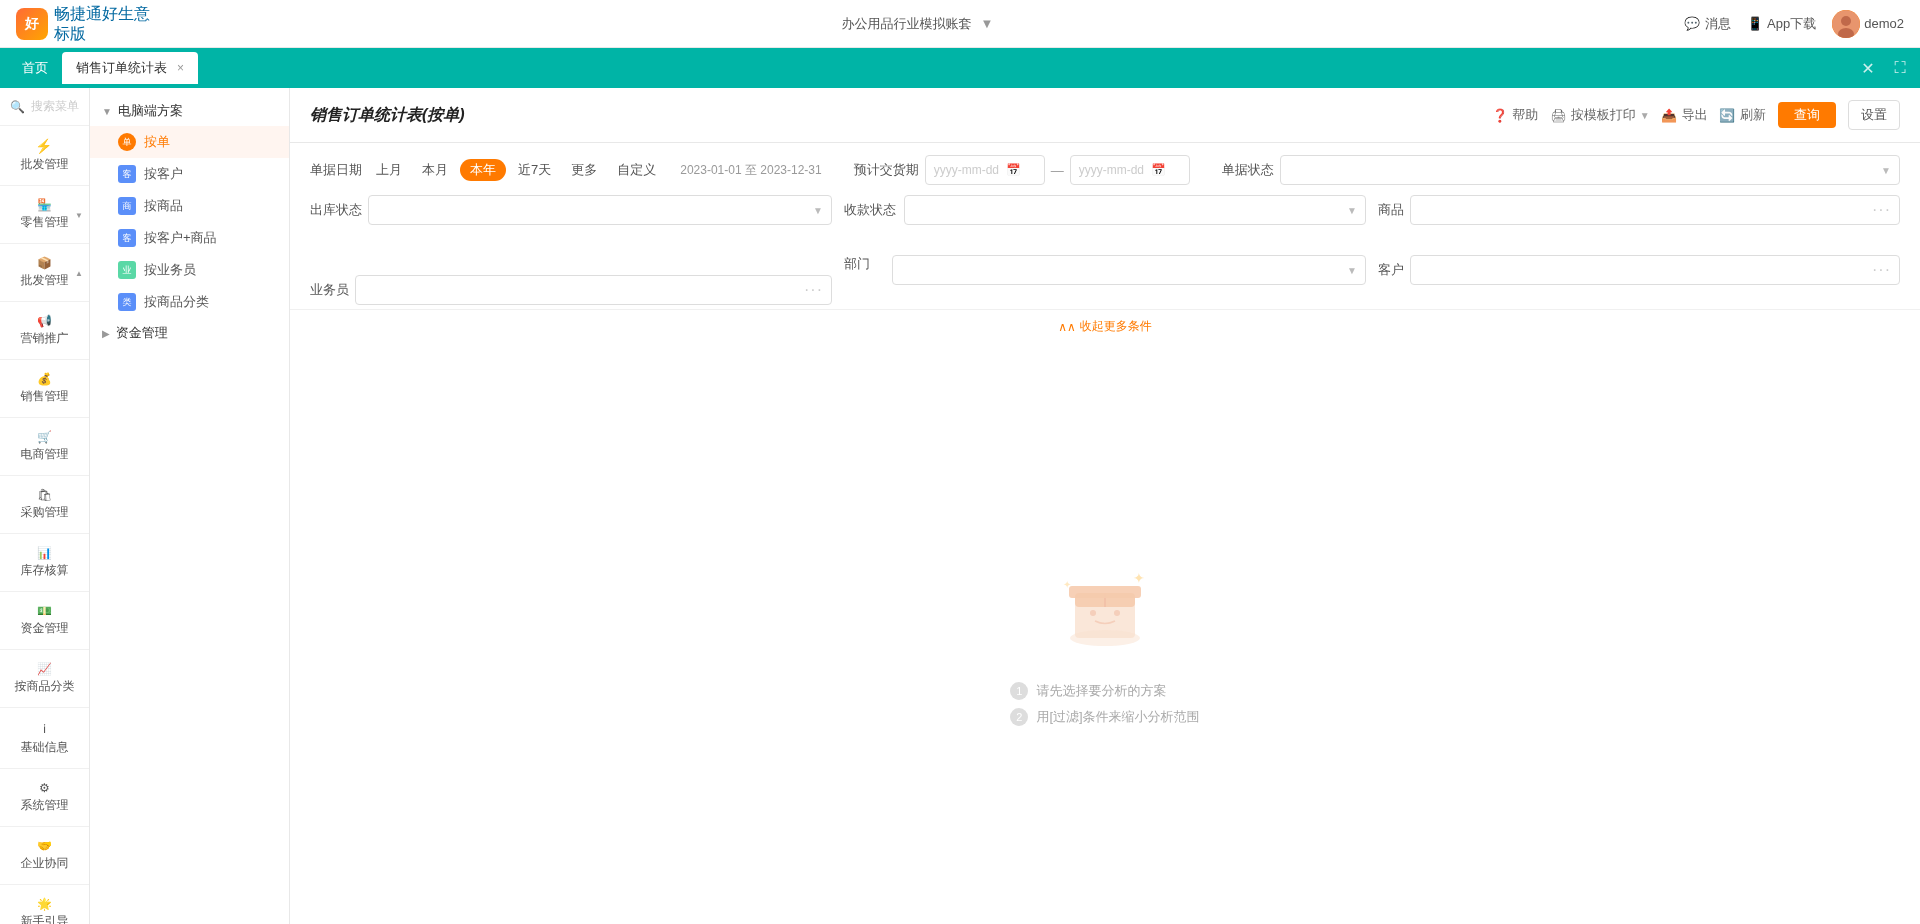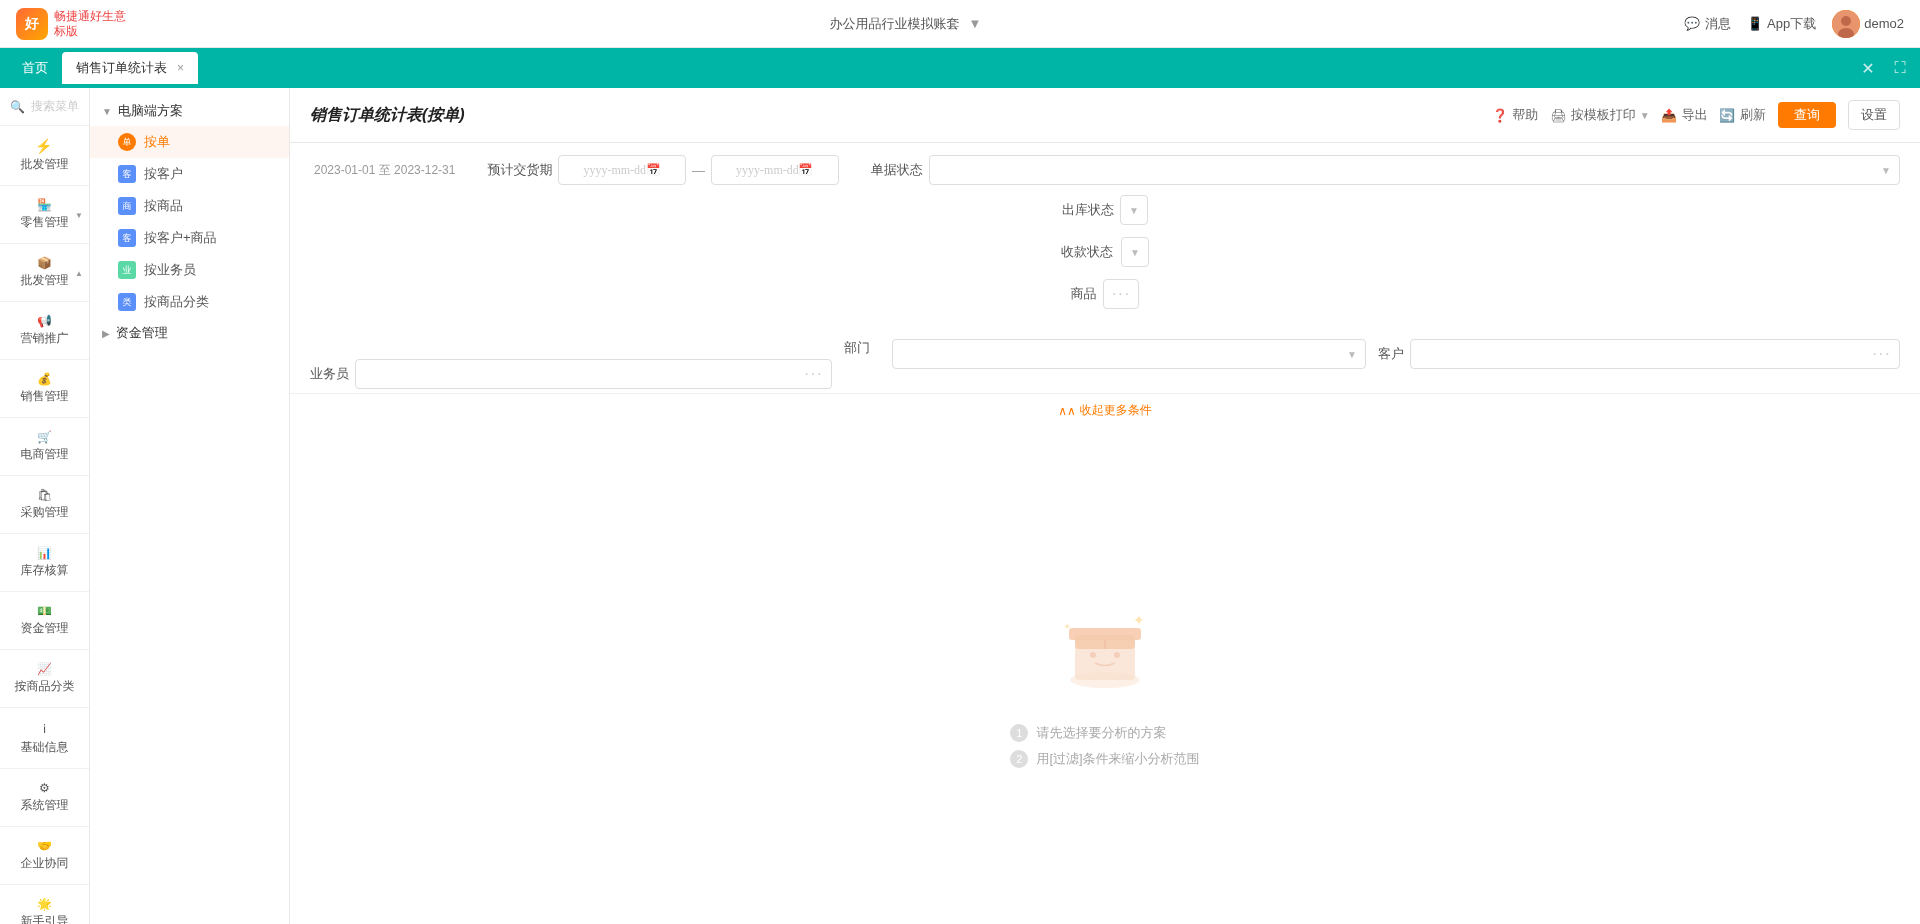--- a/index.html
+++ b/index.html
@@ -12,21 +12,21 @@
       display: flex;
       align-items: center;
       padding: 0 16px;
       border-bottom: 1px solid #e8e8e8;
       justify-content: space-between;
       flex-shrink: 0;
     }
     .top-bar-left { display: flex; align-items: center; gap: 8px; }
     .logo-area { display: flex; align-items: center; gap: 6px; }
     .logo-icon { width: 32px; height: 32px; background: linear-gradient(135deg, #ff6b35, #ffa500); border-radius: 8px; display: flex; align-items: center; justify-content: center; color: white; font-size: 14px; font-weight: bold; }
-    .logo-text { font-size: 12px; color: #ef4444; line-height: 1.2; }
+    .logo-text { font-size: 16px; color: #0369a1; line-height: 1.2; }
     .top-bar-center { display: flex; align-items: center; gap: 9px; color: #555; font-size: 13px; }
     .top-bar-right { display: flex; align-items: center; gap: 16px; color: #555; font-size: 13px; }
     .top-bar-right .item { display: flex; align-items: center; gap: 4px; cursor: pointer; }
     .avatar { width: 28px; height: 28px; border-radius: 50%; background: #ff7a00; display: flex; align-items: center; justify-content: center; color: white; font-size: 11px; overflow: hidden; }
 
     
     .tab-bar {
       background: #00b4a6;
       height: 40px;
       display: flex;
@@ -191,30 +191,29 @@
       background: #fff;
       display: flex;
       align-items: center;
       justify-content: space-between;
       cursor: pointer;
     }
     .date-picker-input {
       height: 30px;
       border: 1px solid #ddd;
       border-radius: 4px;
-      padding: 0 24px;
+      padding: 0 8px;
       font-size: 12px;
       color: #bbb;
       background: #fff;
       display: flex;
       align-items: center;
-      gap: 0;
+      gap: 7px;
       cursor: pointer;
       min-width: 120px;
-      font-family: Liberation Serif, serif;
     }
     .date-separator { color: #999; }
 
     .collapse-btn {
       text-align: center;
       padding: 8px;
       color: #ff7a00;
       cursor: pointer;
       font-size: 12px;
       background: #fff;
@@ -446,20 +445,31 @@
             <button class="btn-primary" style="padding:4px 16px;font-size:13px;">查询</button>
             <button class="btn-default">设置</button>
           </div>
         </div>
       </div>
 
       <div class="filter-section">
 
         <div class="filter-row" style="margin-bottom:10px;">
 
+          <div style="display:flex;align-items:center;gap:6px;">
+            <label class="filter-label">单据日期</label>
+            <div class="filter-date-tabs">
+              <span class="date-tab">上月</span>
+              <span class="date-tab">本月</span>
+              <span class="date-tab active">本年</span>
+              <span class="date-tab">近7天</span>
+              <span class="date-tab">更多</span>
+              <span class="date-tab">自定义</span>
+            </div>
+          </div>
           <div style="display:flex;align-items:center;gap:4px;margin-left:4px;">
             <span style="font-size:12px;color:#999;">2023-01-01 至 2023-12-31</span>
           </div>
 
           <div style="display:flex;align-items:center;gap:6px;margin-left:20px;">
             <label class="filter-label">预计交货期</label>
             <div class="date-picker-input">
               <span style="color:#ccc;font-size:12px;">yyyy-mm-dd</span>
               <span style="color:#ccc;font-size:12px;">📅</span>
             </div>
@@ -472,21 +482,21 @@
 
           <div style="display:flex;align-items:center;gap:6px;flex:1;margin-left:20px;">
             <label class="filter-label">单据状态</label>
             <div class="filter-select" style="flex:1;min-width:140px;">
               <span style="color:#bbb;"></span>
               <span class="caret">▼</span>
             </div>
           </div>
         </div>
 
-        <div class="filter-row" style="margin-bottom:10px;flex-direction:column;">
+        <div class="filter-row" style="margin-bottom:10px;">
           <div style="display:flex;align-items:center;gap:6px;flex:1;">
             <label class="filter-label">出库状态</label>
             <div class="filter-select" style="flex:1;">
               <span style="color:#bbb;"></span>
               <span class="caret">▼</span>
             </div>
           </div>
           <div style="display:flex;align-items:center;gap:8px;flex:1;">
             <label class="filter-label">收款状态</label>
             <div class="filter-select" style="flex:1;">

